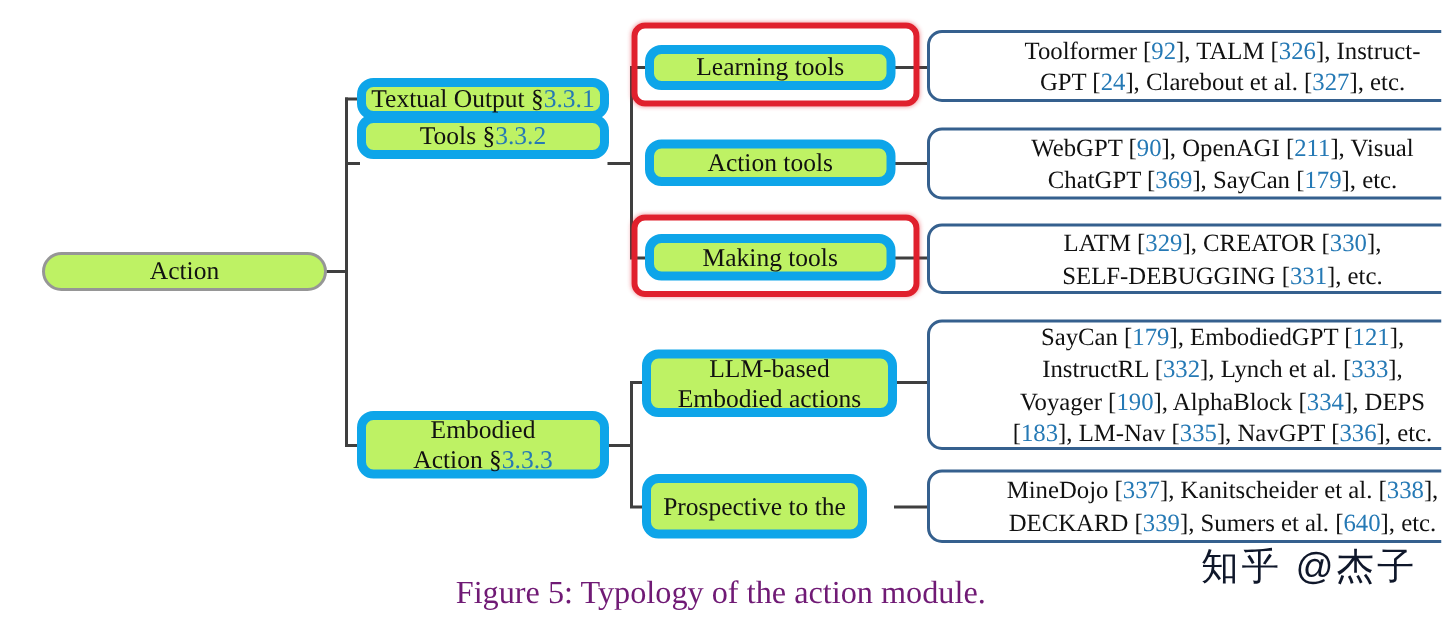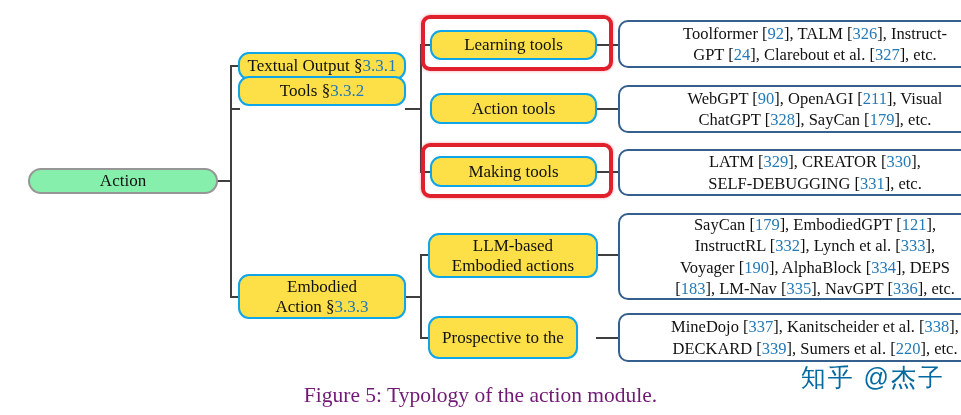--- a/index.html
+++ b/index.html
@@ -12,33 +12,33 @@
     overflow:hidden;
   }
   
   .line{position:absolute;background:#3f3f3f;z-index:1;}
   .h{height:1.5px;}
   .v{width:1.5px;}
   
   .node{
     position:absolute;
     box-sizing:border-box;
-    border:2px solid #0ea5e9;
+    border:6px solid #0ea5e9;
     border-radius:11px;
-    background:#fde047;
+    background:#bef264;
     display:flex;flex-direction:column;justify-content:center;align-items:center;
     text-align:center;
     font-size:17px;line-height:20px;
     z-index:2;
     white-space:nowrap;
   }
   .root-node{
     border:2px solid #969696;
     border-radius:13px;
-    background:#86efac;
+    background:#bef264;
   }
   .sec{color:#2579b5;}
   
   .highlight{
     position:absolute;
     box-sizing:border-box;
     border:4.5px solid #e0202d;
     border-radius:9px;
     background:transparent;
     box-shadow:0 0 3px rgba(224,32,45,.45);
@@ -66,21 +66,21 @@
     font-size:21.5px;
     color:#701a75;
     z-index:2;
   }
   .watermark{
     position:absolute;
     right:16px;top:361px;
     font-family:sans-serif;
     font-size:25px;
     letter-spacing:2px;
-    color:#0369a1;
+    color:#0f172a;
     text-shadow:1px 1px 0 rgba(255,255,255,.85);
     z-index:6;
   }
 </style>
 </head>
 <body>
 
 <div class="stage">
 
   <div class="line h" style="left:217px;top:180px;width:14px;"></div>
@@ -146,33 +146,33 @@
 
   <div class="highlight" style="left:421px;top:15px;width:192px;height:56px;"></div>
   <div class="highlight" style="left:421px;top:143px;width:192px;height:55px;"></div>
 
   <div class="cite" style="top:20px;height:48px;">
       <div><span>Toolformer [</span><span class="ref">92</span><span>], TALM [</span><span class="ref">326</span><span>], Instruct-</span></div>
       <div><span>GPT [</span><span class="ref">24</span><span>], Clarebout et al. [</span><span class="ref">327</span><span>], etc.</span></div>
     </div>
   <div class="cite" style="top:85px;height:48px;">
       <div><span>WebGPT [</span><span class="ref">90</span><span>], OpenAGI [</span><span class="ref">211</span><span>], Visual</span></div>
-      <div><span>ChatGPT [</span><span class="ref">328</span><span>], SayCan [</span><span class="ref">179</span><span>], etc.</span></div>
+      <div><span>ChatGPT [</span><span class="ref">369</span><span>], SayCan [</span><span class="ref">179</span><span>], etc.</span></div>
     </div>
   <div class="cite" style="top:149px;height:47px;">
       <div><span>LATM [</span><span class="ref">329</span><span>], CREATOR [</span><span class="ref">330</span><span>],</span></div>
       <div><span>SELF-DEBUGGING [</span><span class="ref">331</span><span>], etc.</span></div>
     </div>
   <div class="cite" style="top:213px;height:87px;">
       <div><span>SayCan [</span><span class="ref">179</span><span>], EmbodiedGPT [</span><span class="ref">121</span><span>],</span></div>
       <div><span>InstructRL [</span><span class="ref">332</span><span>], Lynch et al. [</span><span class="ref">333</span><span>],</span></div>
       <div><span>Voyager [</span><span class="ref">190</span><span>], AlphaBlock [</span><span class="ref">334</span><span>], DEPS</span></div>
       <div><span>[</span><span class="ref">183</span><span>], LM-Nav [</span><span class="ref">335</span><span>], NavGPT [</span><span class="ref">336</span><span>], etc.</span></div>
     </div>
   <div class="cite" style="top:313px;height:49px;">
       <div><span>MineDojo [</span><span class="ref">337</span><span>], Kanitscheider et al. [</span><span class="ref">338</span><span>],</span></div>
-      <div><span>DECKARD [</span><span class="ref">339</span><span>], Sumers et al. [</span><span class="ref">220</span><span>], etc.</span></div>
+      <div><span>DECKARD [</span><span class="ref">339</span><span>], Sumers et al. [</span><span class="ref">640</span><span>], etc.</span></div>
     </div>
 
   <div class="caption">Figure 5: Typology of the action module.</div>
   <div class="watermark">知乎 @杰子</div>
 
 </div>
 
 </body></html>

